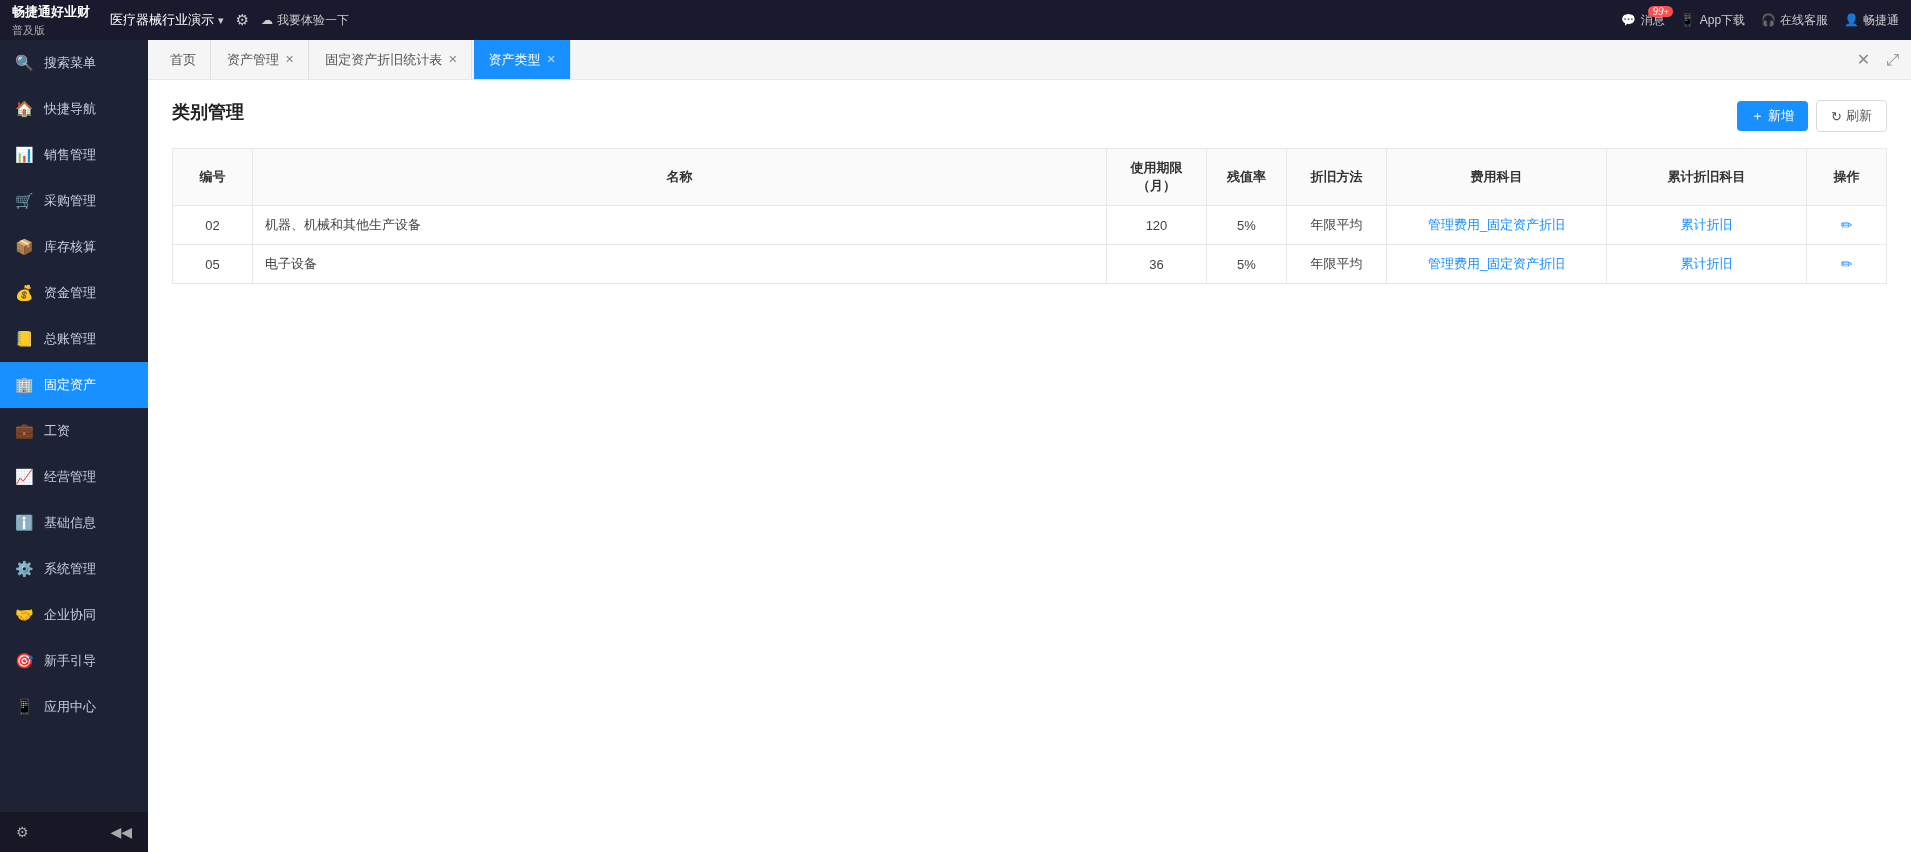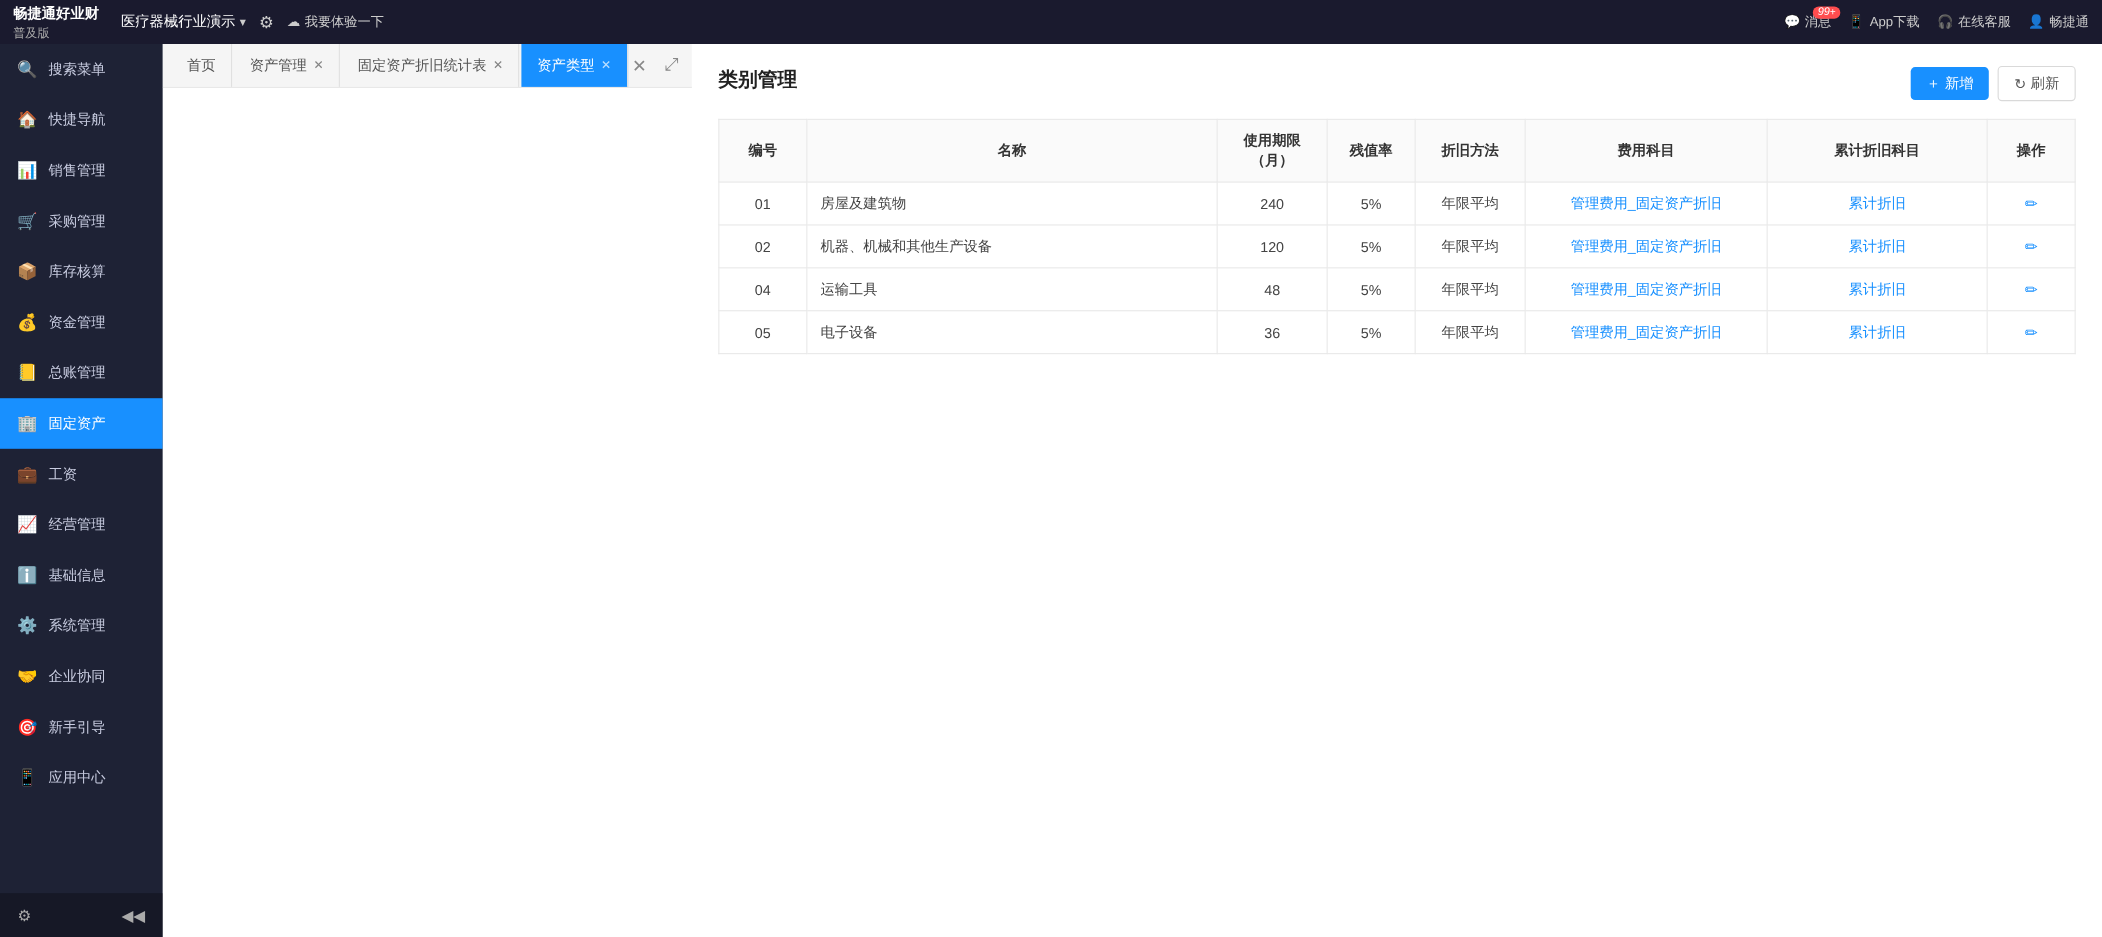--- a/index.html
+++ b/index.html
@@ -150,21 +150,21 @@
       cursor: pointer;
       font-size: 14px;
       background: none;
       border: none;
     }
 
     
     .content-area {
       flex: 1;
       display: flex;
-      flex-direction: row;
+      flex-direction: column;
       overflow: hidden;
       background: #fff;
     }
 
     
     .tab-bar {
       display: flex;
       align-items: center;
       background: #f5f5f5;
       border-bottom: 1px solid #e8e8e8;
@@ -466,44 +466,24 @@
             <th class="col-name">名称</th>
             <th class="col-period">使用期限（月）</th>
             <th class="col-residual">残值率</th>
             <th class="col-method">折旧方法</th>
             <th class="col-expense">费用科目</th>
             <th class="col-accum">累计折旧科目</th>
             <th class="col-op">操作</th>
           </tr>
         </thead>
         <tbody id="table-body">
-        <tr>
-      <td class="col-no">01</td>
-      <td class="col-name">房屋及建筑物</td>
-      <td class="col-period">240</td>
-      <td class="col-residual">5%</td>
-      <td class="col-method">年限平均</td>
-      <td class="col-expense"><span class="expense-link">管理费用_固定资产折旧</span></td>
-      <td class="col-accum"><span class="accum-link">累计折旧</span></td>
-      <td class="col-op"><span class="edit-icon">✏</span></td>
-    </tr>
             <tr>
       <td class="col-no">02</td>
       <td class="col-name">机器、机械和其他生产设备</td>
       <td class="col-period">120</td>
-      <td class="col-residual">5%</td>
-      <td class="col-method">年限平均</td>
-      <td class="col-expense"><span class="expense-link">管理费用_固定资产折旧</span></td>
-      <td class="col-accum"><span class="accum-link">累计折旧</span></td>
-      <td class="col-op"><span class="edit-icon">✏</span></td>
-    </tr>
-            <tr>
-      <td class="col-no">04</td>
-      <td class="col-name">运输工具</td>
-      <td class="col-period">48</td>
       <td class="col-residual">5%</td>
       <td class="col-method">年限平均</td>
       <td class="col-expense"><span class="expense-link">管理费用_固定资产折旧</span></td>
       <td class="col-accum"><span class="accum-link">累计折旧</span></td>
       <td class="col-op"><span class="edit-icon">✏</span></td>
     </tr>
             <tr>
       <td class="col-no">05</td>
       <td class="col-name">电子设备</td>
       <td class="col-period">36</td>

